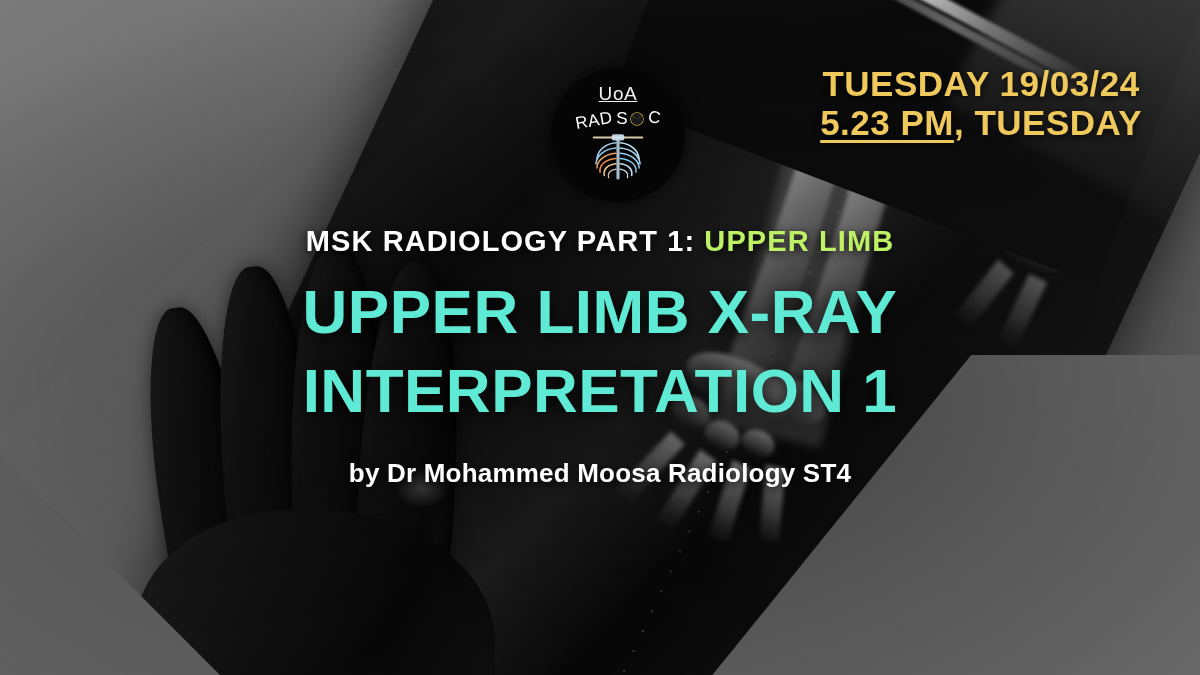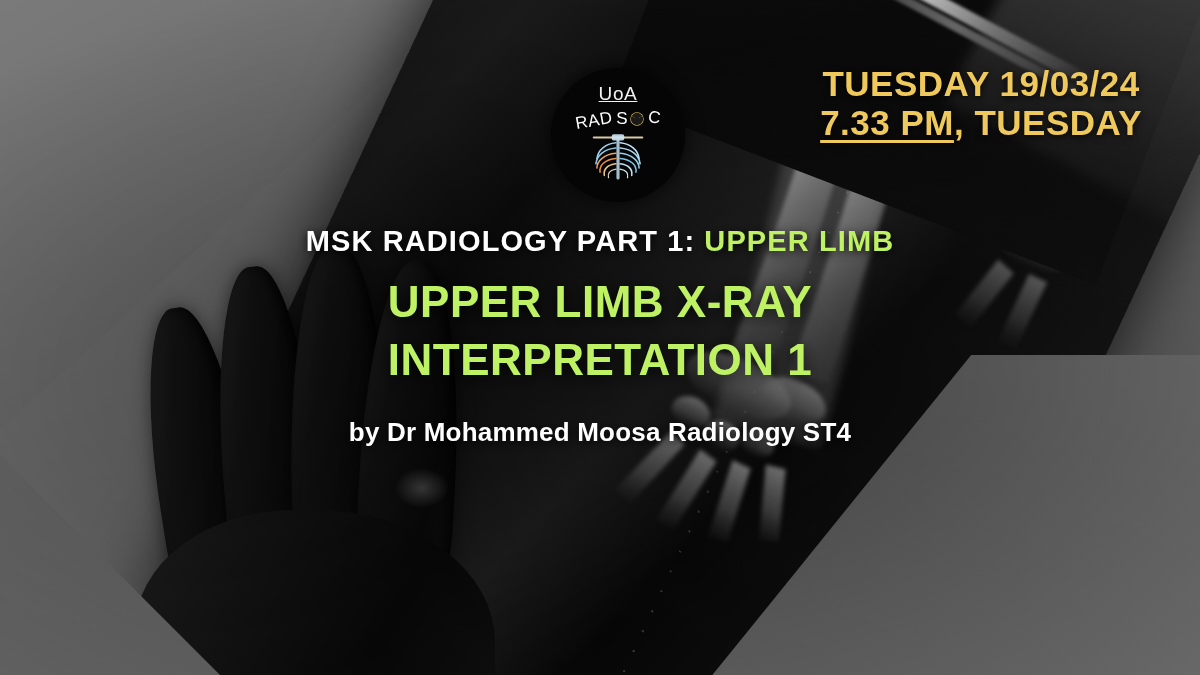--- a/index.html
+++ b/index.html
@@ -198,22 +198,22 @@
   }
   .eyebrow{
     font-size:29px; font-weight:bold; letter-spacing:1.1px;
     line-height:1.1; color:#ffffff;
     text-shadow:0 2px 10px rgba(0,0,0,.9);
     white-space:nowrap;
   }
   .eyebrow .hl{ color:#bef264; }
   .title{
     margin-top:19px;
-    font-size:44px; font-weight:bold; letter-spacing:.5px;
-    line-height:1.14; color:#bef264;
+    font-size:62px; font-weight:bold; letter-spacing:.5px;
+    line-height:1.14; color:#5eead4;
     text-shadow:0 3px 16px rgba(0,0,0,.9);
     white-space:nowrap;
   }
   .byline{
     margin-top:32px;
     font-size:26px; font-weight:bold; letter-spacing:.2px;
     color:#ffffff;
     text-shadow:0 2px 10px rgba(0,0,0,.9);
     white-space:nowrap;
   }
@@ -346,21 +346,21 @@
         <path d="M74,56 C94,58 106,68 104,82" stroke="#7fc3e9" stroke-width="3"></path>
         <path d="M74,66 C90,68 98,76 96,88" stroke="#bfe1f2" stroke-width="3"></path>
         <path d="M74,76 C86,78 90,84 88,92" stroke="#d8ecf7" stroke-width="2.5"></path>
       </g>
     </svg>
   </div>
 
   <div class="date-block">
     <div class="date-line1">TUESDAY 19/03/24</div>
     <div class="date-line2">
-      <span class="time">7.33 PM</span><span>, TUESDAY</span>
+      <span class="time">5.23 PM</span><span>, TUESDAY</span>
     </div>
   </div>
 
   <div class="center-block">
     <div class="eyebrow">
       <span>MSK RADIOLOGY PART 1:</span>
       <span class="hl">UPPER LIMB</span>
     </div>
     <div class="title">UPPER LIMB X-RAY</div>
     <div class="title" style="margin-top:8px">INTERPRETATION 1</div>

